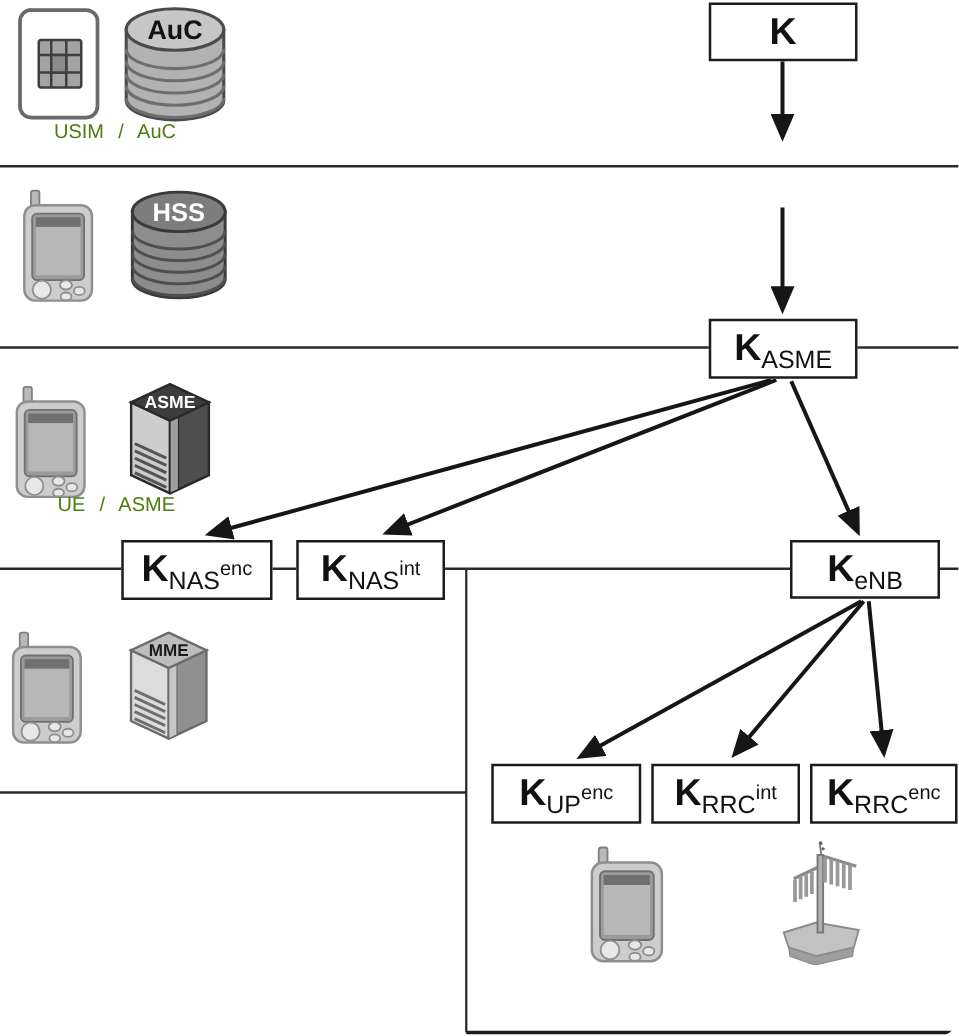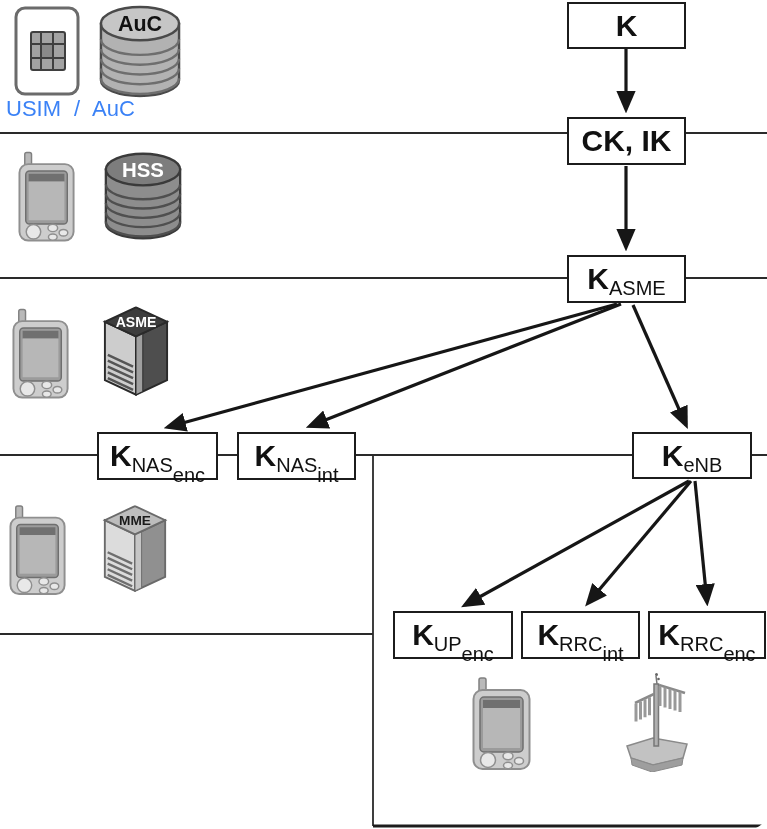--- a/index.html
+++ b/index.html
@@ -9,23 +9,23 @@
   }
   #lines-layer { position:absolute; left:0; top:0; width:767px; height:829px; }
   .icon { position:absolute; }
   .key-box {
     position:absolute; box-sizing:border-box; background:#fff;
     border:2px solid #1c1c1c; display:flex; align-items:center; justify-content:center;
     white-space:nowrap; color:#111;
   }
   .kb-main  { font-weight:bold; font-size:30px; line-height:1; }
   .kb-sub   { font-size:20px; line-height:1; position:relative; top:9px; }
-  .kb-subsub{ font-size:20px; line-height:1; position:relative; top:19px;text-align:right; }
+  .kb-subsub{ font-size:16px; line-height:1; position:relative; top:0;text-align:right; }
   .section-label {
-    position:absolute; text-align:left; font-size:22px; color:#3b82f6;
+    position:absolute; text-align:center; font-size:16px; color:#4d7c0f;
     word-spacing:7px; line-height:1.1;
   }
   
   .db-auc { --db-top:#c6c6c6; --db-body:#b2b2b2; --db-sep:#6e6e6e; --db-stroke:#4a4a4a; --db-text:#111; }
   .db-hss { --db-top:#7d7d7d; --db-body:#8d8d8d; --db-sep:#4f4f4f; --db-stroke:#3a3a3a; --db-text:#fff; }
   
   .sv-asme { --sv-top:#3d3d3d; --sv-left:#cdcdcd; --sv-right:#4e4e4e; --sv-strip:#9f9f9f; --sv-vent:#555; --sv-stroke:#2a2a2a; --sv-text:#fff; }
   .sv-mme  { --sv-top:#bdbdbd; --sv-left:#dcdcdc; --sv-right:#909090; --sv-strip:#c6c6c6; --sv-vent:#6f6f6f; --sv-stroke:#6a6a6a; --sv-text:#1a1a1a; }
   .db-badge { font-weight:bold; font-size:22px; }
   .sv-badge { font-weight:bold; font-size:14.5px; }
@@ -121,43 +121,39 @@
     <text class="db-badge" x="42" y="28" text-anchor="middle" fill="#fff">HSS</text>
   </svg>
 
   <svg class="icon" style="left:12px;top:308px" width="58" height="92">
       <use href="#sym-phone"></use>
     </svg>
   <svg class="icon sv-asme" style="left:102px;top:306px" width="68" height="90" viewBox="0 0 70 92">
     <use href="#sym-server"></use>
     <text class="sv-badge" x="35" y="21" text-anchor="middle" fill="#fff">ASME</text>
   </svg>
+  <div class="section-label" style="left:4px;top:396px;width:178px">UE / ASME</div>
 
   <svg class="icon" style="left:9px;top:502px" width="58" height="97">
       <use href="#sym-phone"></use>
     </svg>
   <svg class="icon sv-mme" style="left:102px;top:501px" width="66" height="95" viewBox="0 0 70 92">
     <use href="#sym-server"></use>
     <text class="sv-badge" x="35" y="21" text-anchor="middle" fill="#1a1a1a">MME</text>
   </svg>
 
   <svg class="icon" style="left:472px;top:674px" width="60" height="100">
       <use href="#sym-phone"></use>
     </svg>
   <svg class="icon" style="left:618px;top:670px" width="78" height="102">
       <use href="#sym-antenna"></use>
     </svg>
 
   <div class="key-box" style="left:567px;top:2px;width:119px;height:47px">
     <span class="kb-main">K</span>
-      <span class="kb-sub"></span>
-      <span class="kb-subsub"></span>
-  </div>
-  <div class="key-box" style="left:567px;top:117px;width:119px;height:48px">
-    <span class="kb-main">CK, IK</span>
       <span class="kb-sub"></span>
       <span class="kb-subsub"></span>
   </div>
   <div class="key-box" style="left:567px;top:255px;width:119px;height:48px">
     <span class="kb-main">K</span>
       <span class="kb-sub">ASME</span>
       <span class="kb-subsub"></span>
   </div>
   <div class="key-box" style="left:97px;top:432px;width:121px;height:48px">
     <span class="kb-main">K</span>

